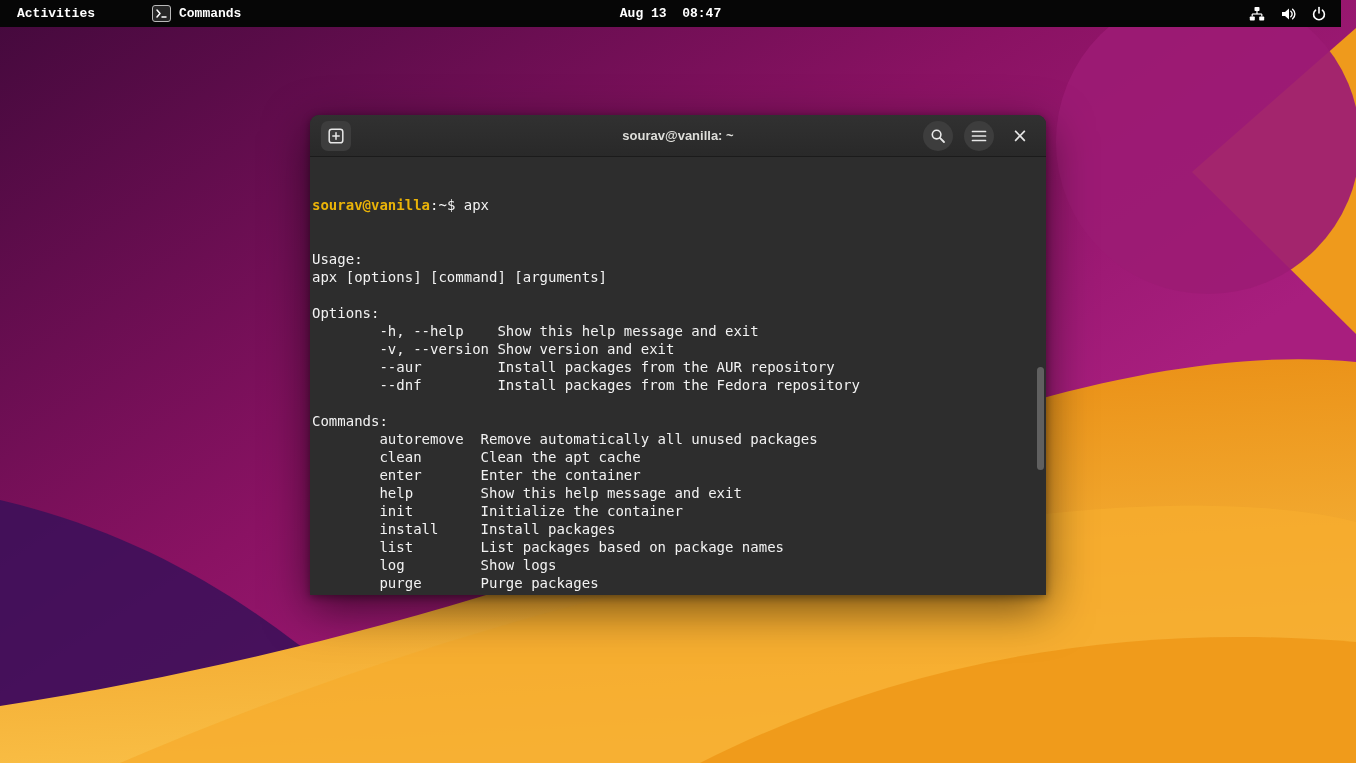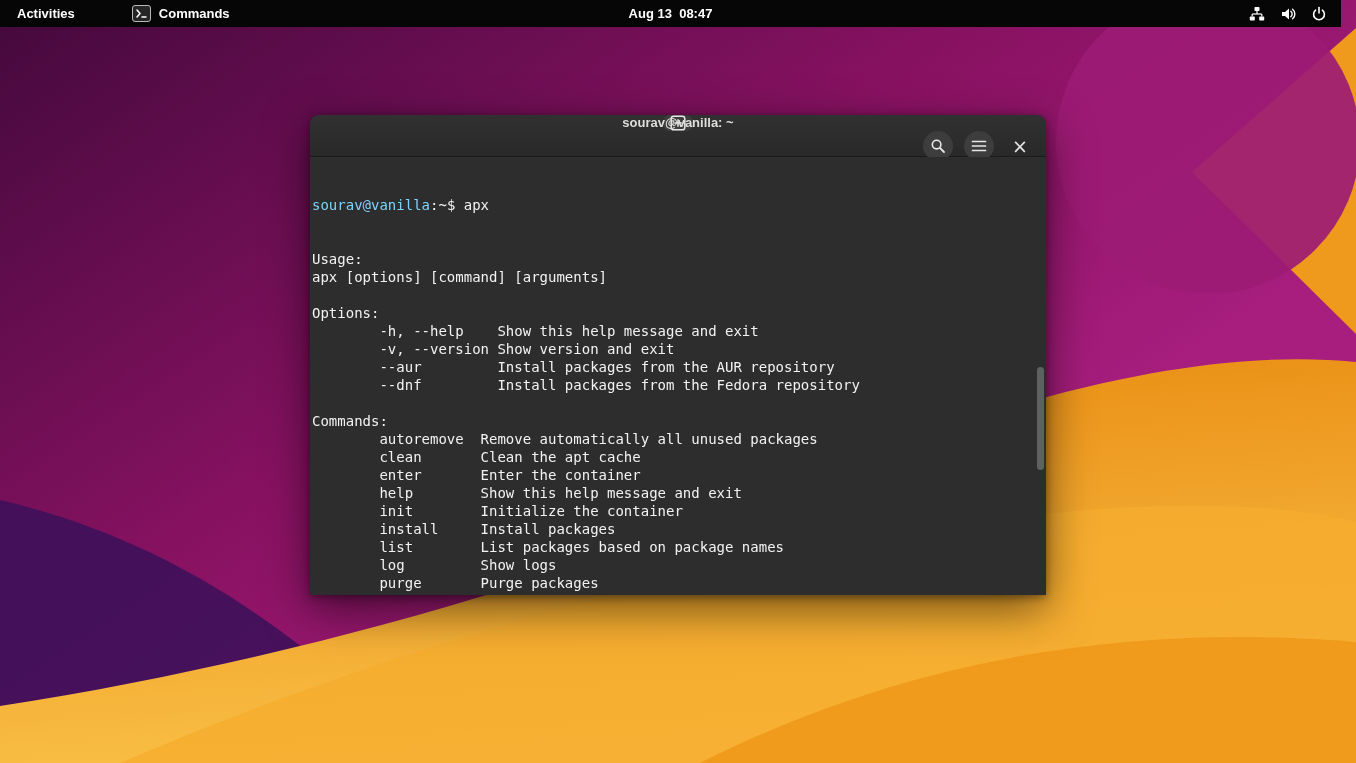--- a/index.html
+++ b/index.html
@@ -6,21 +6,21 @@
   body{
     width:1356px;height:763px;overflow:hidden;position:relative;
     background:#1a041a;font-family:"Liberation Sans",sans-serif;
   }
   
   .wallpaper{position:absolute;inset:0;z-index:0;}
   
   .topbar{
     position:absolute;top:0;left:0;right:15px;height:27px;background:#060606;
     color:#ffffff;display:flex;align-items:center;z-index:20;
-    font-size:13px;font-weight:700;
+    font-size:13px;font-weight:700;font-family:Liberation Mono, monospace;
   }
   .activities{height:100%;display:flex;align-items:center;padding:0 17px;cursor:pointer;}
   .app-indicator{height:100%;display:flex;align-items:center;gap:8px;padding:0 14px;margin-left:26px;cursor:pointer;}
   .term-glyph{
     width:17px;height:15px;border:1px solid #b9b9b9;border-radius:3px;
     background:#262626;display:flex;align-items:center;justify-content:center;
   }
   .clock{position:absolute;left:50%;transform:translateX(-50%);cursor:pointer;white-space:pre;}
   .status-area{position:absolute;right:8px;top:0;height:27px;display:flex;align-items:center;gap:15px;padding:0 6px;}
   .status-icon{display:flex;align-items:center;justify-content:center;cursor:pointer;}
@@ -28,21 +28,21 @@
   .window{
     position:absolute;left:310px;top:115px;width:736px;height:480px;z-index:10;
     border-radius:9px 9px 0 0;
     box-shadow:0 14px 46px rgba(0,0,0,0.55), 0 2px 8px rgba(0,0,0,0.4);
     background:#2c2c2c;
   }
   .titlebar{
     height:42px;border-radius:9px 9px 0 0;position:relative;
     background:linear-gradient(#313131,#292929);
     border-bottom:1px solid #1b1b1b;
-    display:flex;align-items:center;padding:0 11px;box-sizing:border-box;flex-direction:column;
+    display:flex;align-items:center;padding:0 11px;box-sizing:border-box;
   }
   .win-title{
     position:absolute;left:50%;transform:translateX(-50%);
     color:#dededa;font-size:13px;font-weight:700;white-space:pre;
   }
   .tb-right{margin-left:auto;display:flex;align-items:center;gap:11px;}
   .tb-btn{
     width:30px;height:30px;border-radius:50%;background:#3d3d3d;
     display:flex;align-items:center;justify-content:center;cursor:pointer;border:none;padding:0;
   }
@@ -52,21 +52,21 @@
   .term-body{
     position:absolute;top:42px;left:0;right:0;bottom:0;background:#2d2d2d;
     cursor:text;overflow:hidden;
   }
   .term-text{
     padding:3px 0 0 2px;
     font-family:"DejaVu Sans Mono",monospace;
     font-size:14px;line-height:18px;color:#f2f2f2;white-space:pre;
   }
   .tline{min-height:18px;white-space:pre;}
-  .p-green{color:#7dd3fc;font-weight:400;}
+  .p-green{color:#eab308;font-weight:700;}
   .scroll-thumb{
     position:absolute;right:2px;top:210px;width:7px;height:103px;
     border-radius:4px;background:#606060;cursor:pointer;
   }
   svg{display:block;}
 </style>
 </head>
 <body>
 
 <div class="wallpaper">

